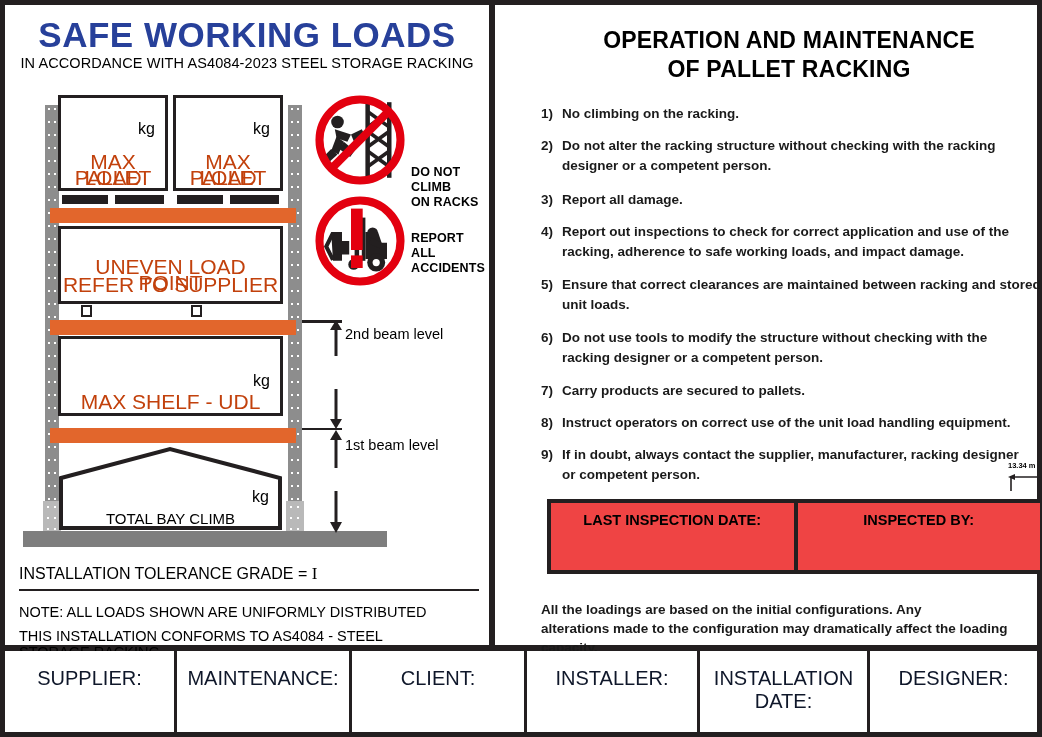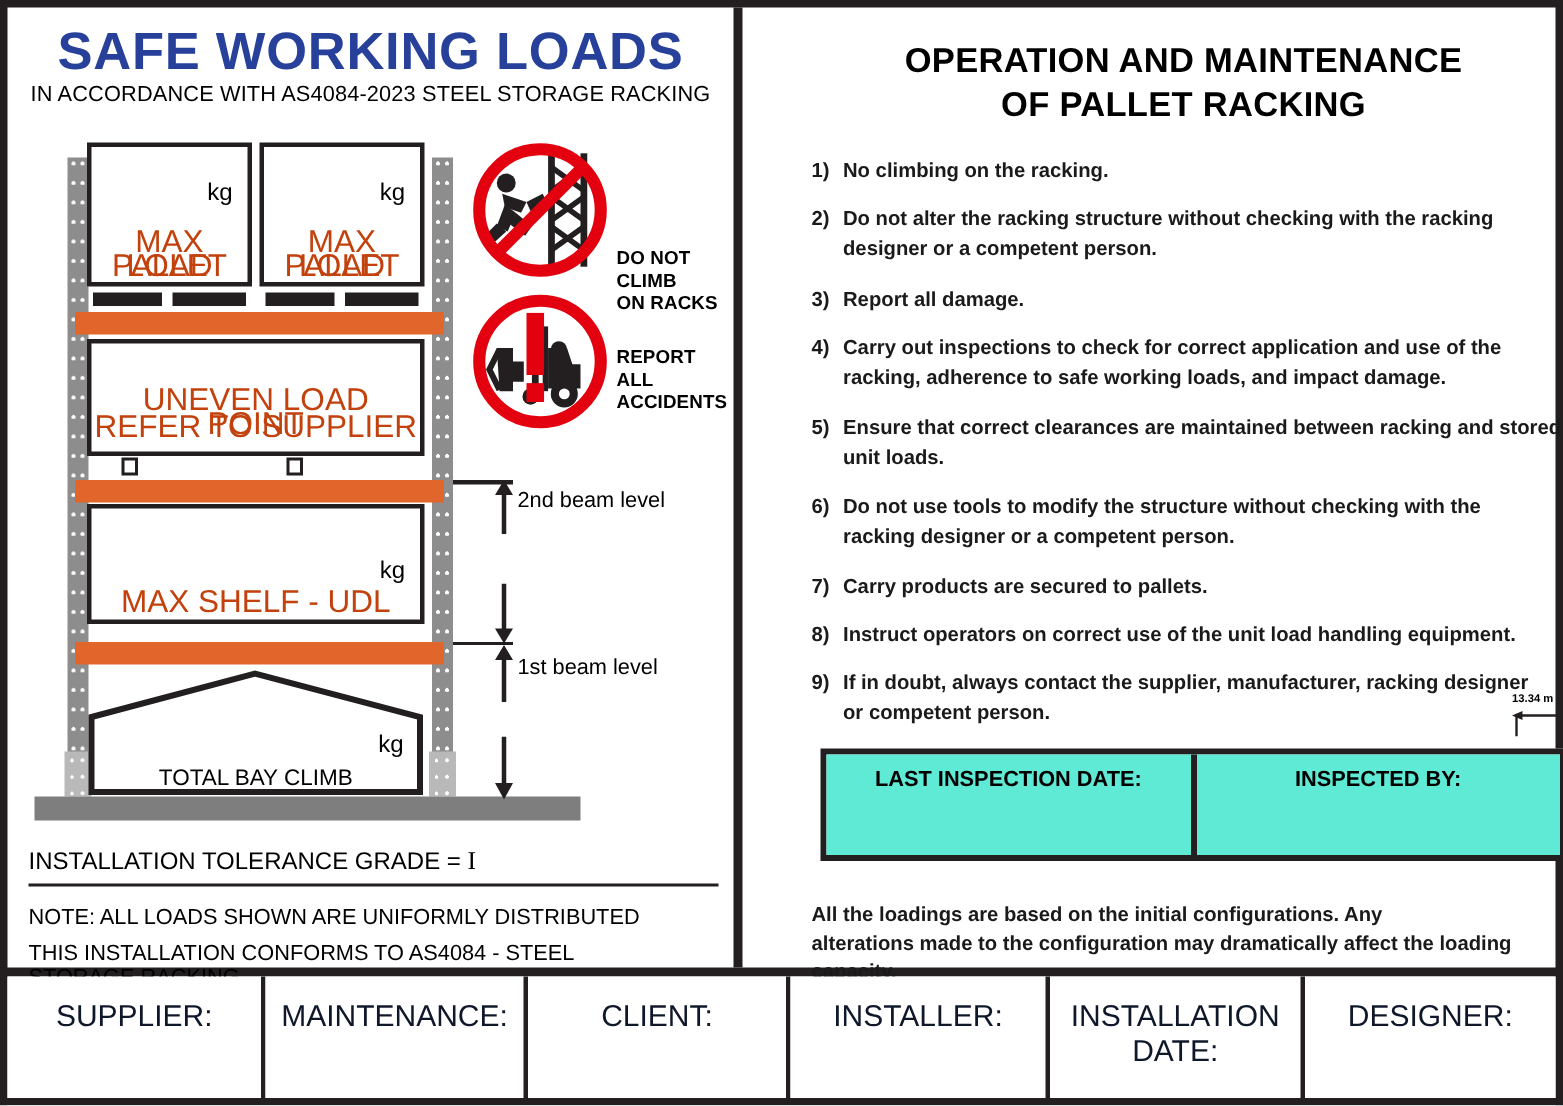--- a/index.html
+++ b/index.html
@@ -140,21 +140,21 @@
   .rule-item .num { width:21px; flex:none; }
   .rule-item .txt { flex:1; }
 
   
   .insp-wrap {
     position:absolute; left:29px; top:494px; width:497px; height:75px;
     border:4px solid #231f20; box-sizing:border-box; background:#fff;
     display:flex;
   }
   .insp-cell {
-    flex:1; box-sizing:border-box; position:relative; background:#5eead4;
+    flex:1; box-sizing:border-box; position:relative; background:#ef4444;
   }
   .insp-cell + .insp-cell { border-left:4px solid #231f20; }
   .insp-cell span {
     position:absolute; left:0; top:9px; width:100%; text-align:center;
     font-size:14.5px; font-weight:bold; color:#000;
   }
 
   .disclaimer {
     position:absolute; left:23px; font-size:13.5px; font-weight:bold;
     color:#1a1a1a; line-height:19px;
@@ -350,21 +350,21 @@
     <div class="rule-item" style="left:23px; top:131px; width:490px;">
       <span class="num">2)</span>
       <span class="txt">Do not alter the racking structure without checking with the racking designer or a competent person.</span>
     </div>
     <div class="rule-item" style="left:23px; top:185px; width:500px;">
       <span class="num">3)</span>
       <span class="txt">Report all damage.</span>
     </div>
     <div class="rule-item" style="left:23px; top:217px; width:495px;">
       <span class="num">4)</span>
-      <span class="txt">Carry out inspections to check for correct application and use of the racking, adherence to safe working loads, and impact damage.</span>
+      <span class="txt">Report out inspections to check for correct application and use of the racking, adherence to safe working loads, and impact damage.</span>
     </div>
     <div class="rule-item" style="left:23px; top:270px; width:500px;">
       <span class="num">5)</span>
       <span class="txt">Ensure that correct clearances are maintained between racking and stored unit loads.</span>
     </div>
     <div class="rule-item" style="left:23px; top:323px; width:490px;">
       <span class="num">6)</span>
       <span class="txt">Do not use tools to modify the structure without checking with the racking designer or a competent person.</span>
     </div>
     <div class="rule-item" style="left:23px; top:376px; width:500px;">

